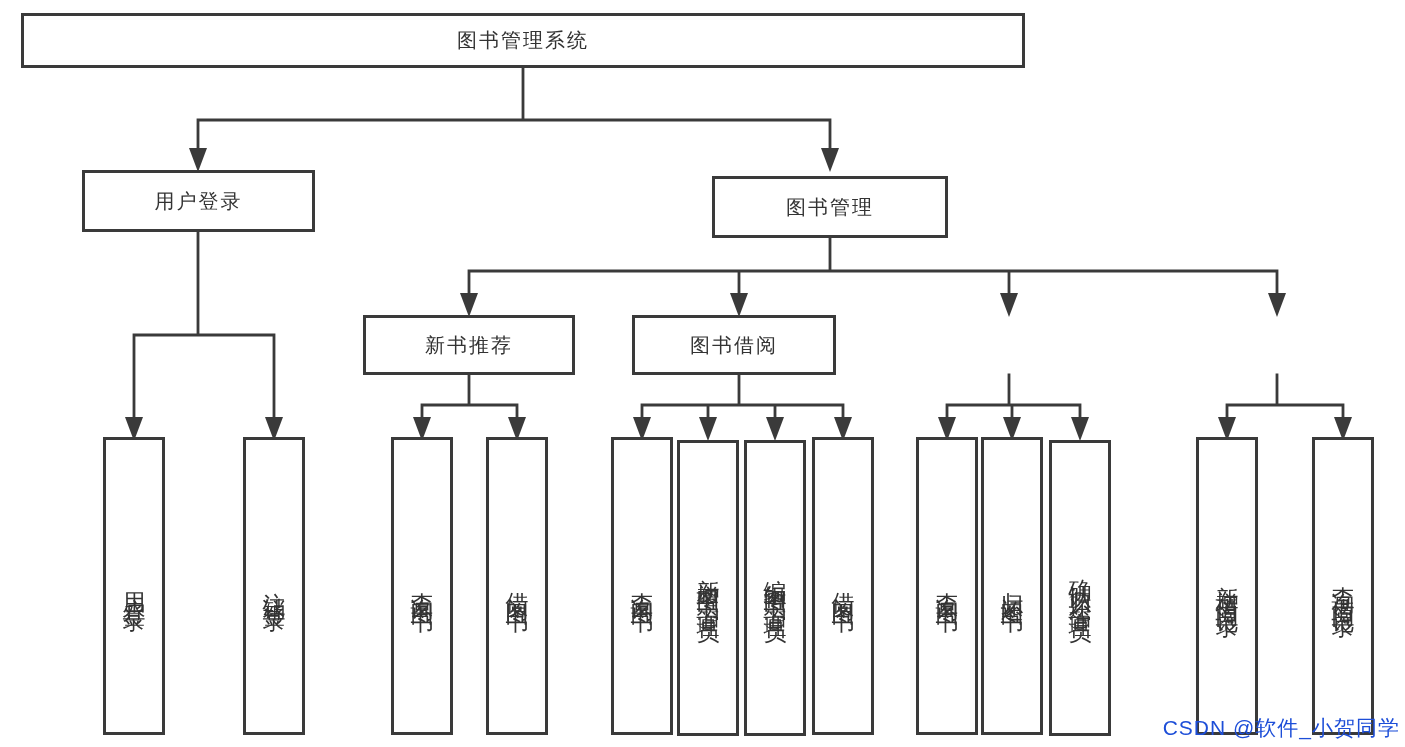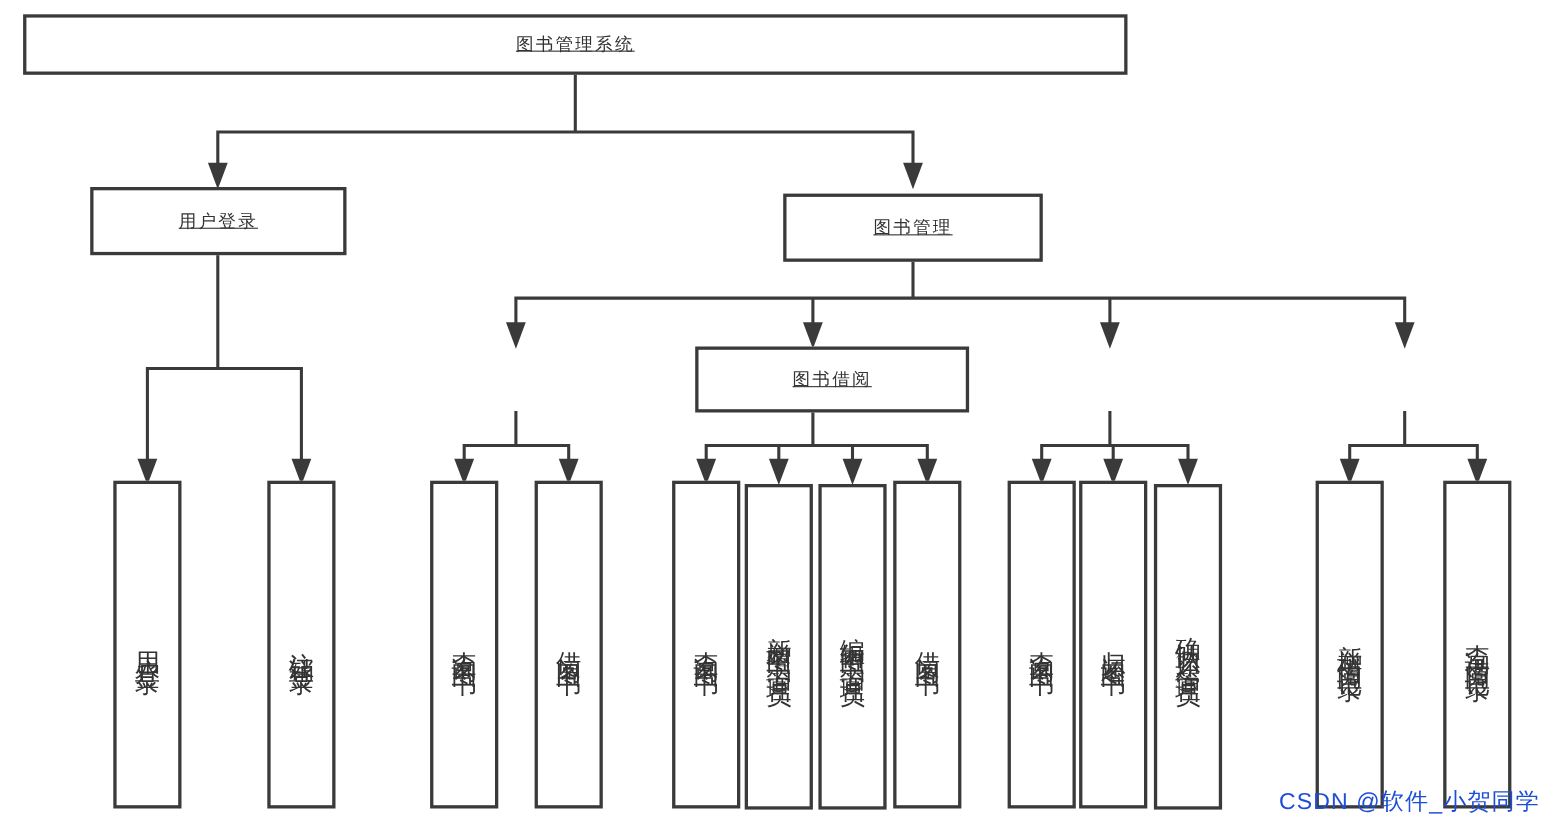--- a/index.html
+++ b/index.html
@@ -20,21 +20,21 @@
     position: absolute;
     box-sizing: border-box;
     background: #ffffff;
     border: 3px solid #3a3a3a;
     color: #333333;
     display: flex;
     align-items: center;
     justify-content: center;
     text-align: center;
   }
-  .h { font-size: 16px; letter-spacing: 2px; text-decoration: underline; }
+  .h { font-size: 20px; letter-spacing: 2px; }
   .v {
     writing-mode: vertical-rl;
     font-size: 23px;
     letter-spacing: 6px;
     line-height: 1;
   }
   .watermark {
     position: absolute;
     right: 5px;
     bottom: 5px;
@@ -91,21 +91,22 @@
       <polygon points="1218,417 1236,417 1227,441"></polygon>
       <polygon points="1334,417 1352,417 1343,441"></polygon>
     </g>
   </svg>
 
   <div class="box h" style="left:21px; top:13px; width:1004px; height:55px">图书管理系统</div>
 
   <div class="box h" style="left:82px; top:170px; width:233px; height:62px">用户登录</div>
   <div class="box h" style="left:712px; top:176px; width:236px; height:62px">图书管理</div>
 
-  <div class="box h" style="left:632px; top:315px; width:249px; height:60px">图书借阅</div>
+  <div class="box h" style="left:363px; top:315px; width:212px; height:60px">新书推荐</div>
+  <div class="box h" style="left:632px; top:315px; width:204px; height:60px">图书借阅</div>
 
   <div class="box v" style="left:103px; top:437px; width:62px; height:298px">用户登录</div>
   <div class="box v" style="left:243px; top:437px; width:62px; height:298px">注销登录</div>
 
   <div class="box v" style="left:391px; top:437px; width:62px; height:298px">查询图书</div>
   <div class="box v" style="left:486px; top:437px; width:62px; height:298px">借阅图书</div>
 
   <div class="box v" style="left:611px; top:437px; width:62px; height:298px">查询图书</div>
   <div class="box v" style="left:677px; top:440px; width:62px; height:296px">新增图书（管理员）</div>
   <div class="box v" style="left:744px; top:440px; width:62px; height:296px">编辑图书（管理员）</div>

